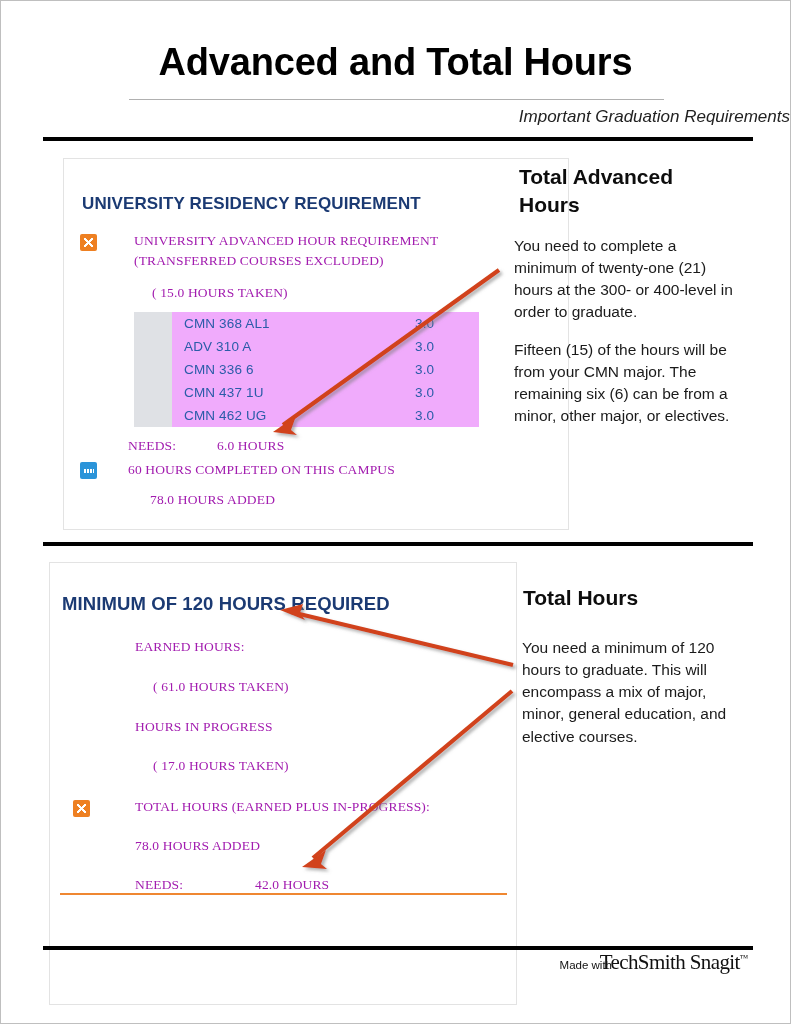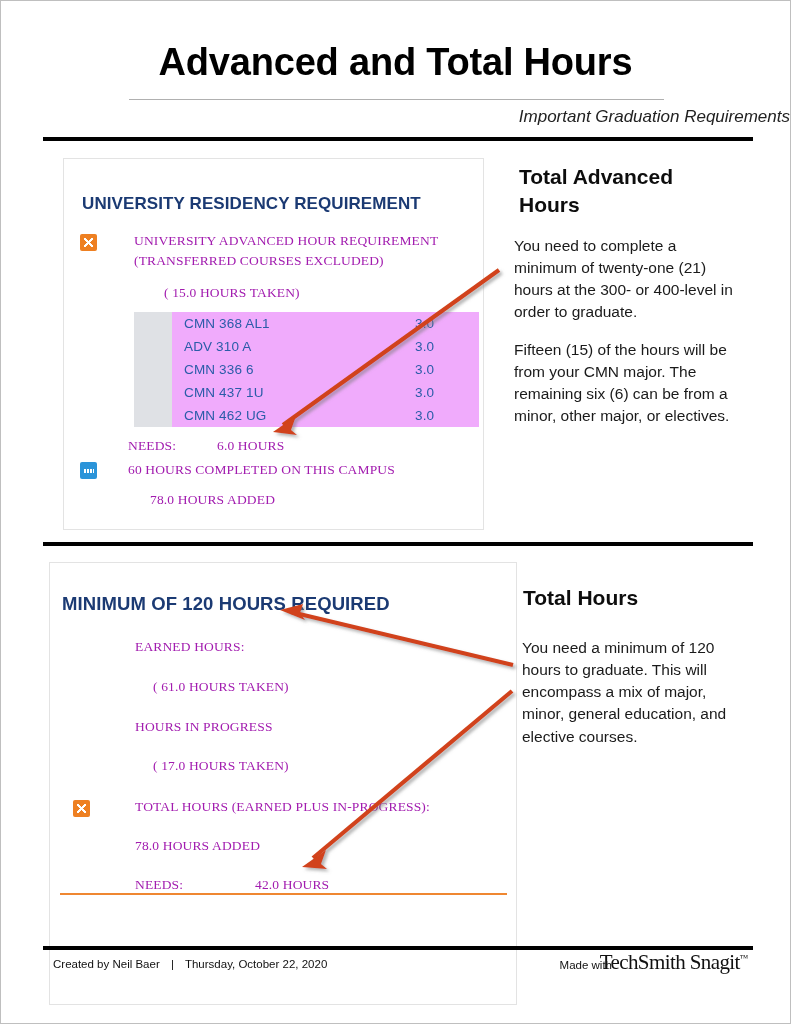--- a/index.html
+++ b/index.html
@@ -63,21 +63,21 @@
   #rule-middle { top: 541px; }
   #rule-bottom { top: 945px; }
 
   
   .panel {
     position: absolute;
     background: #ffffff;
     border: 1px solid #e3e3e3;
     box-sizing: border-box;
   }
-  #panel-advanced { left: 62px; top: 157px; width: 421px; height: 372px; padding-left: 20px; }
+  #panel-advanced { left: 62px; top: 157px; width: 506px; height: 372px; padding-left: 20px; }
   #panel-total    { left: 48px; top: 561px; width: 468px; height: 443px; }
 
   .panel-heading {
     position: absolute;
     font-size: 17px;
     font-weight: bold;
     color: #1b3a73;
     letter-spacing: 0.1px;
     white-space: nowrap;
   }
@@ -226,21 +226,21 @@
   <div class="rule-heavy" id="rule-top"></div>
 
   <div class="panel" id="panel-advanced">
 
     <div class="panel-heading" style="left:18px; top:35px;">UNIVERSITY RESIDENCY REQUIREMENT</div>
 
     <div class="marker marker-x" style="left:16px; top:75px;"></div>
 
     <div class="row-text wide" style="left:70px; top:72px;">UNIVERSITY ADVANCED HOUR REQUIREMENT (TRANSFERRED COURSES EXCLUDED)</div>
 
-    <div class="row-text" style="left:88px; top:126px;margin-left:12px;">( 15.0  HOURS TAKEN)</div>
+    <div class="row-text" style="left:88px; top:126px;">( 15.0  HOURS TAKEN)</div>
 
     <div class="course-table">
       <div class="gutter"></div>
 
       <div class="course-row">
         <span class="code">CMN 368 AL1</span>
         <span class="hrs">3.0</span>
       </div>
       <div class="course-row">
         <span class="code">ADV 310 A</span>
@@ -325,25 +325,20 @@
     </g>
 
     <g filter="url(#arrowShadow)">
       <line x1="511" y1="690" x2="312" y2="857" stroke="#d1431a" stroke-width="4.2" stroke-linecap="butt"></line>
       <polygon points="301,866 325,849 320,863 326,868" fill="#d1431a"></polygon>
     </g>
   </svg>
 
   <div class="rule-heavy" id="rule-bottom"></div>
 
-  <div class="footer-left">
-    <span>Created by Neil Baer</span>
-    <span class="sep">|</span>
-    <span>Thursday, October 22, 2020</span>
-  </div>
 
   <div class="footer-made">Made with</div>
 
   <div class="footer-brand">
     <span>TechSmith Snagit</span><span class="tm">™</span>
   </div>
 
 </div>
 
 </body></html>

